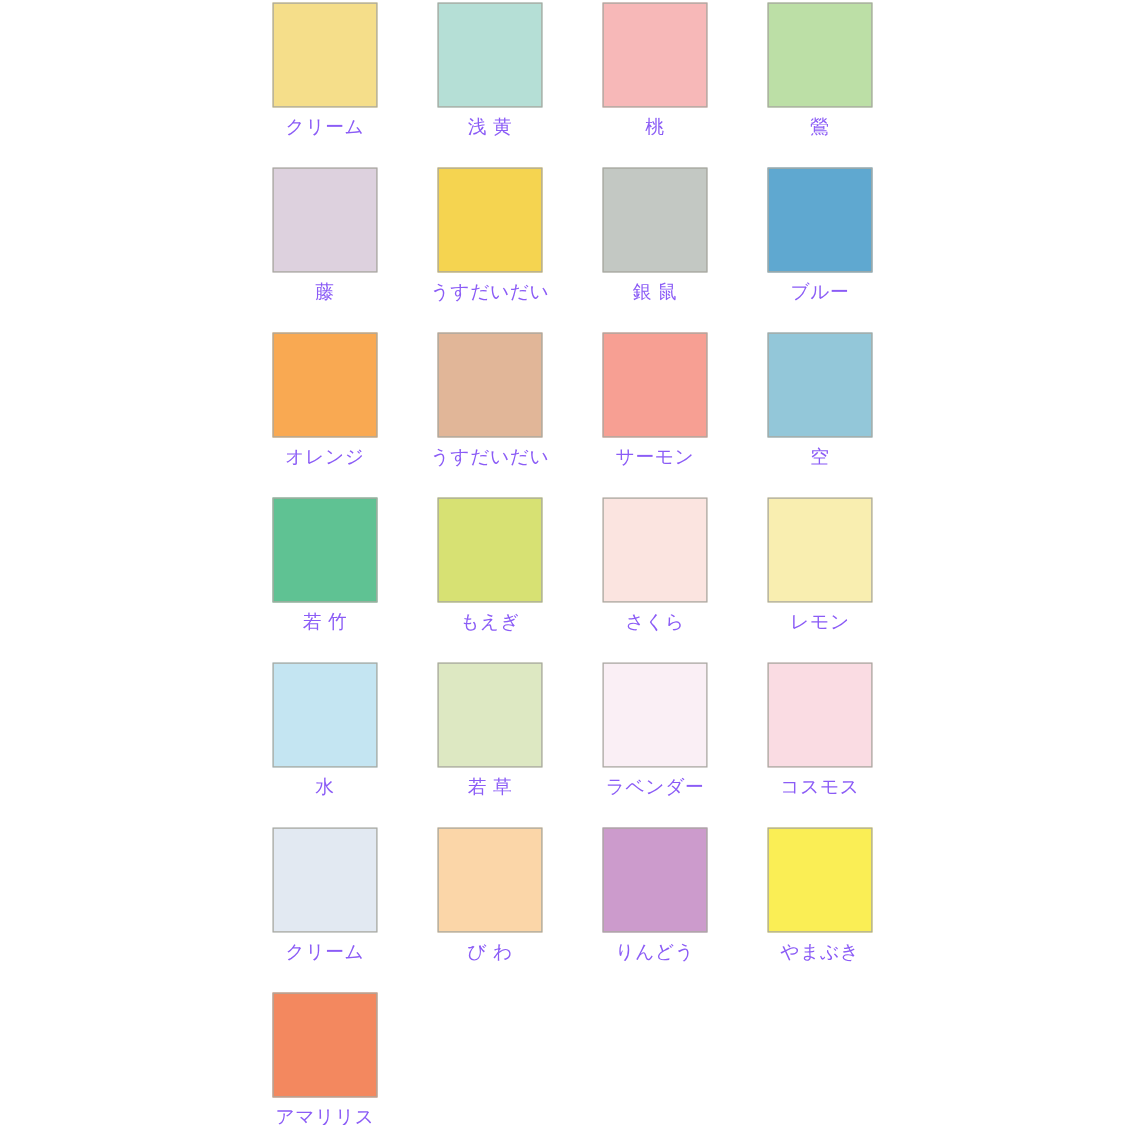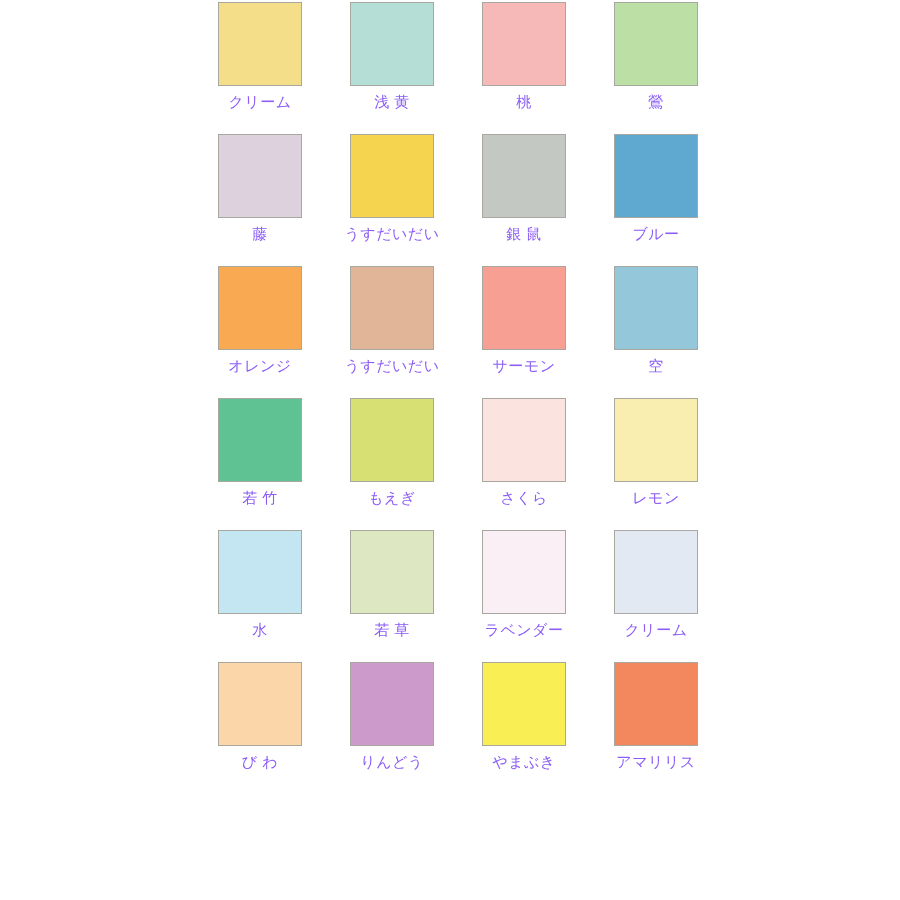--- a/index.html
+++ b/index.html
@@ -123,20 +123,24 @@
     </div>
     <div class="swatch-cell">
       <div class="swatch-chip" style="background-color: rgb(221, 232, 194);"></div>
       <div class="swatch-label">若 草</div>
     </div>
     <div class="swatch-cell">
       <div class="swatch-chip" style="background-color: rgb(250, 239, 245);"></div>
       <div class="swatch-label">ラベンダー</div>
     </div>
     <div class="swatch-cell">
+      <div class="swatch-chip" style="background-color: rgb(250, 220, 227);"></div>
+      <div class="swatch-label">コスモス</div>
+    </div>
+    <div class="swatch-cell">
       <div class="swatch-chip" style="background-color: rgb(226, 233, 242);"></div>
       <div class="swatch-label">クリーム</div>
     </div>
     <div class="swatch-cell">
       <div class="swatch-chip" style="background-color: rgb(251, 214, 168);"></div>
       <div class="swatch-label">び わ</div>
     </div>
     <div class="swatch-cell">
       <div class="swatch-chip" style="background-color: rgb(204, 155, 204);"></div>
       <div class="swatch-label">りんどう</div>

